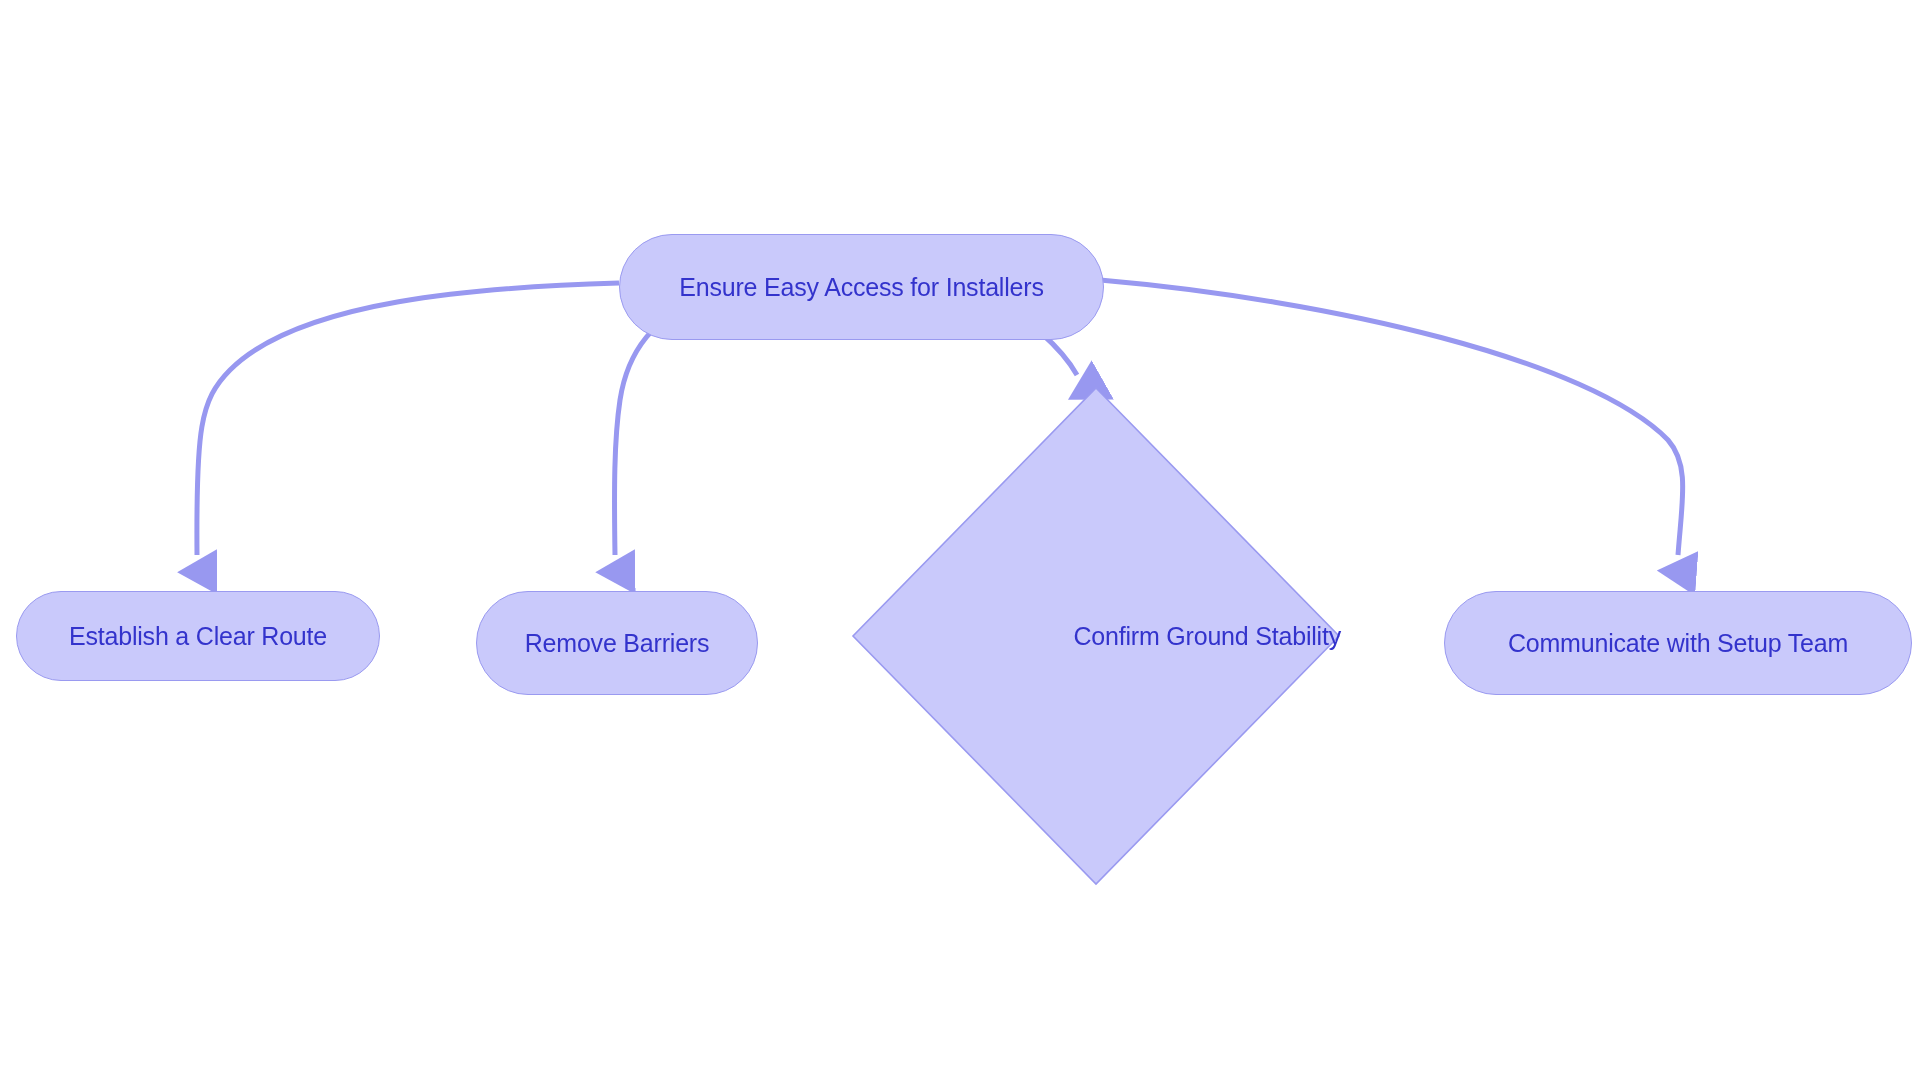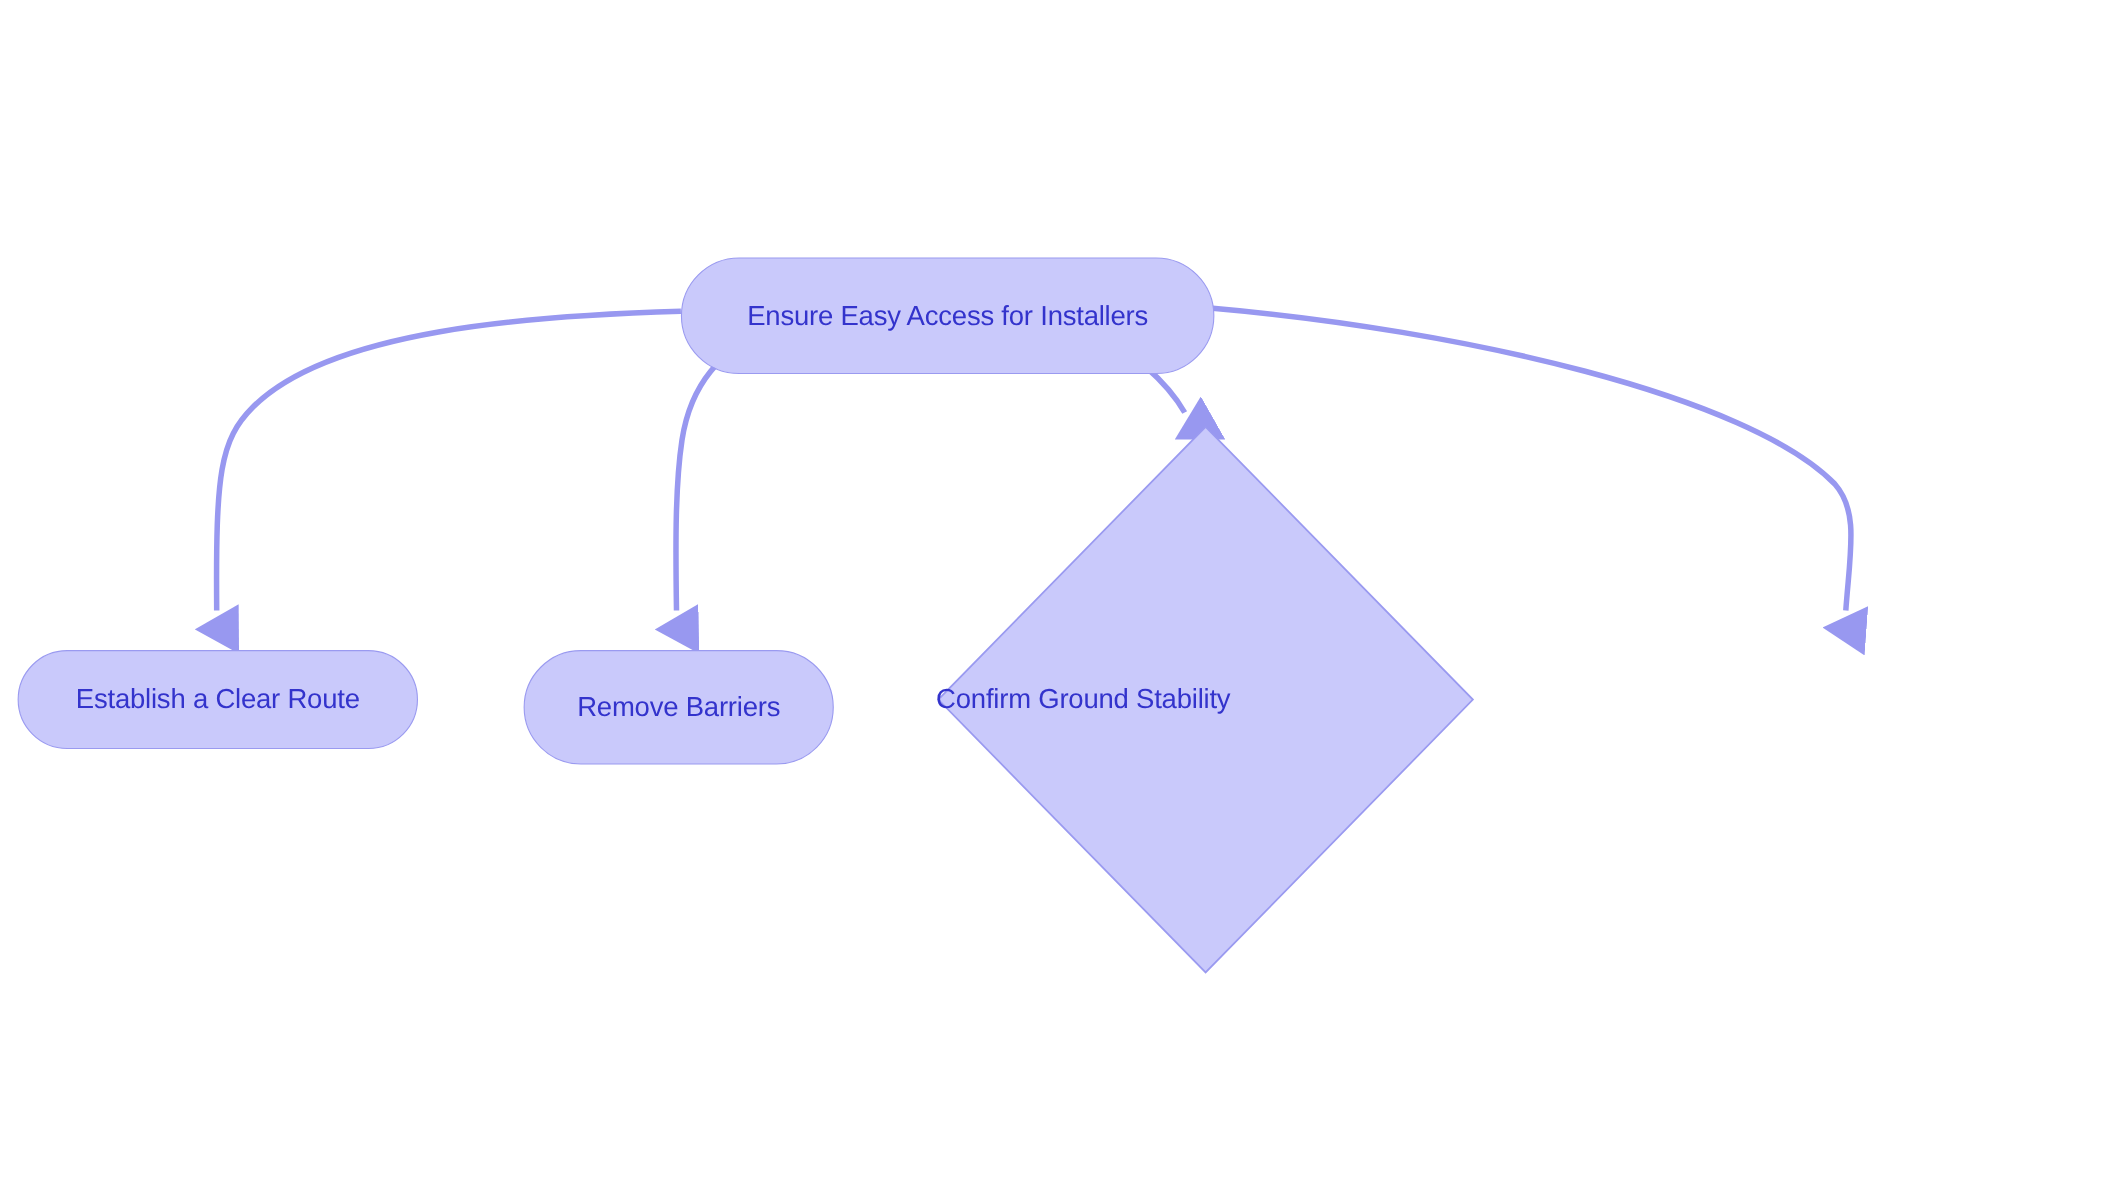--- a/index.html
+++ b/index.html
@@ -67,21 +67,21 @@
   }
   .diamond-shape {
     fill: #c9c9fb;
     stroke: #9a9af0;
     stroke-width: 1.6;
   }
   .diamond-label {
     position: absolute;
     left: 0;
     width: 100%;
-    text-align: left;
+    text-align: right;
     color: #3333cc;
     font-family: "Liberation Sans", sans-serif;
     font-size: 25px;
     letter-spacing: -0.2px;
     white-space: nowrap;
     pointer-events: none;
   }
   
   #node-root     { left: 619px; top: 190px;  width: 485px; height: 106px; margin-top: 44px; }
   #node-route    { left: 16px;  top: 591px;  width: 364px; height: 90px; }
@@ -122,14 +122,17 @@
     <span class="node-label">Remove Barriers</span>
   </div>
 
   <div class="node-diamond-wrap" id="node-stability">
     <svg class="diamond-svg" viewBox="0 0 490 500" width="490" height="500">
       <polygon class="diamond-shape" points="245,2 488,250 245,498 2,250"></polygon>
     </svg>
     <span class="diamond-label" style="top: 236px;">Confirm Ground Stability</span>
   </div>
 
+  <div class="node node-pill" id="node-comm">
+    <span class="node-label">Communicate with Setup Team</span>
+  </div>
 
 </div>
 
 </body></html>

